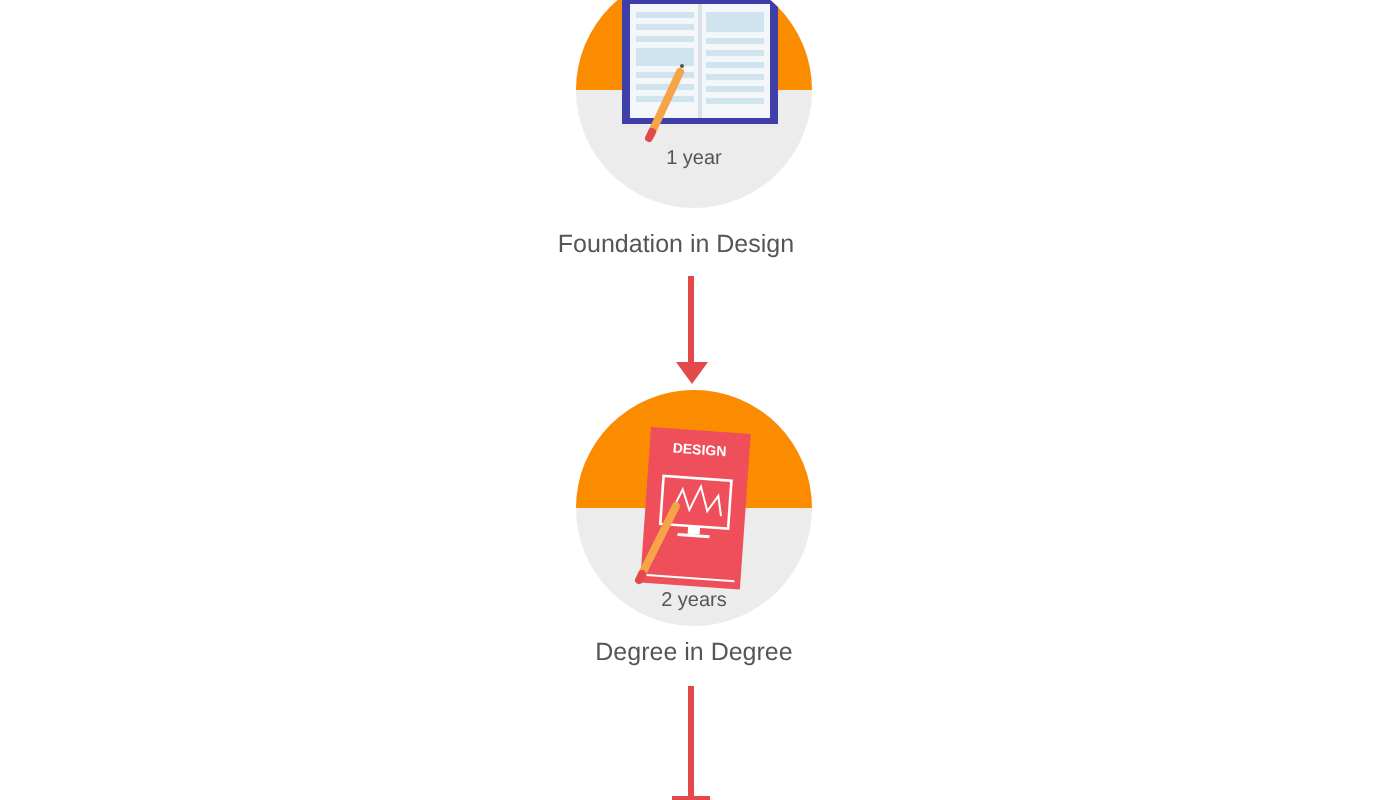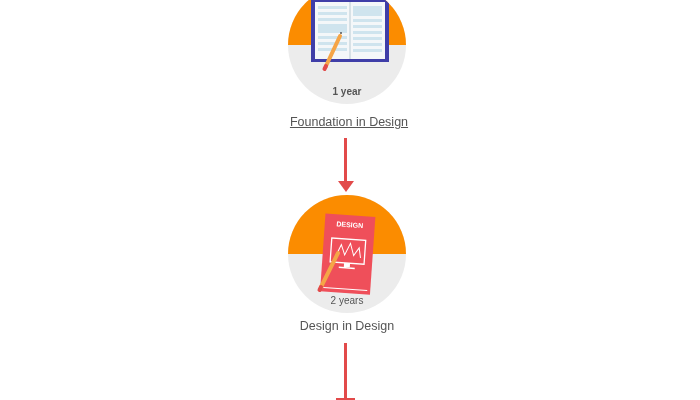--- a/index.html
+++ b/index.html
@@ -38,23 +38,23 @@
         <rect x="65" y="39" width="29" height="3"></rect>
           <rect x="65" y="45" width="29" height="3"></rect>
         <rect x="65" y="51" width="29" height="3"></rect>
           <rect x="65" y="57" width="29" height="3"></rect>
         <rect x="65" y="63" width="29" height="3"></rect>
       </g>
       <line x1="52" y1="50" x2="38" y2="80" stroke="#f5a547" stroke-width="4" stroke-linecap="round"></line>
       <line x1="38" y1="80" x2="36.5" y2="83" stroke="#e24a4a" stroke-width="4" stroke-linecap="round"></line>
       <circle cx="53" cy="47" r="1" fill="#555"></circle>
     </svg>
-    <div class="dur" style="top:100px;font-weight:bold;">1 year</div>
+    <div class="dur" style="top:88px;">1 year</div>
   </div>
-  <div class="label" style="left:229px; top:115px;text-decoration:underline;">Foundation in Design</div>
+  <div class="label" style="left:218px; top:115px;">Foundation in Design</div>
 
   <div class="arrow-line" style="left:344px; top:138px; height:44px;"></div>
   <div class="arrow-head" style="left:338px; top:181px;"></div>
 
   <div class="circle" style="left:288px; top:195px;">
     <div class="top"></div>
     <svg width="118" height="118" style="position:absolute;left:0;top:0;">
       <g transform="rotate(4 58 55)">
         <rect x="35" y="20" width="50" height="78" fill="#ef4f5a"></rect>
         <line x1="38" y1="94" x2="82" y2="94" stroke="#ffffff" stroke-width="1"></line>
@@ -62,17 +62,17 @@
         <rect x="43" y="44" width="34" height="24" fill="none" stroke="#ffffff" stroke-width="1.3"></rect>
         <path d="M48 62 L53 50 L57 60 L62 48 L66 60 L71 52 L73 62" fill="none" stroke="#ffffff" stroke-width="1"></path>
         <rect x="57" y="68" width="6" height="4" fill="#ffffff"></rect>
         <rect x="52" y="72" width="16" height="1.5" fill="#ffffff"></rect>
       </g>
       <line x1="50" y1="58" x2="33" y2="92" stroke="#f5a547" stroke-width="4" stroke-linecap="round"></line>
       <line x1="33" y1="92" x2="31.5" y2="95" stroke="#e24a4a" stroke-width="4" stroke-linecap="round"></line>
     </svg>
     <div class="dur" style="top:100px;">2 years</div>
   </div>
-  <div class="label" style="left:227px; top:319px;">Design in Design</div>
+  <div class="label" style="left:227px; top:319px;">Degree in Degree</div>
 
   <div class="arrow-line" style="left:344px; top:343px; height:57px;"></div>
   <div class="arrow-base" style="left:336px; top:398px; width:19px;"></div>
 </div>
 
 </body></html>

